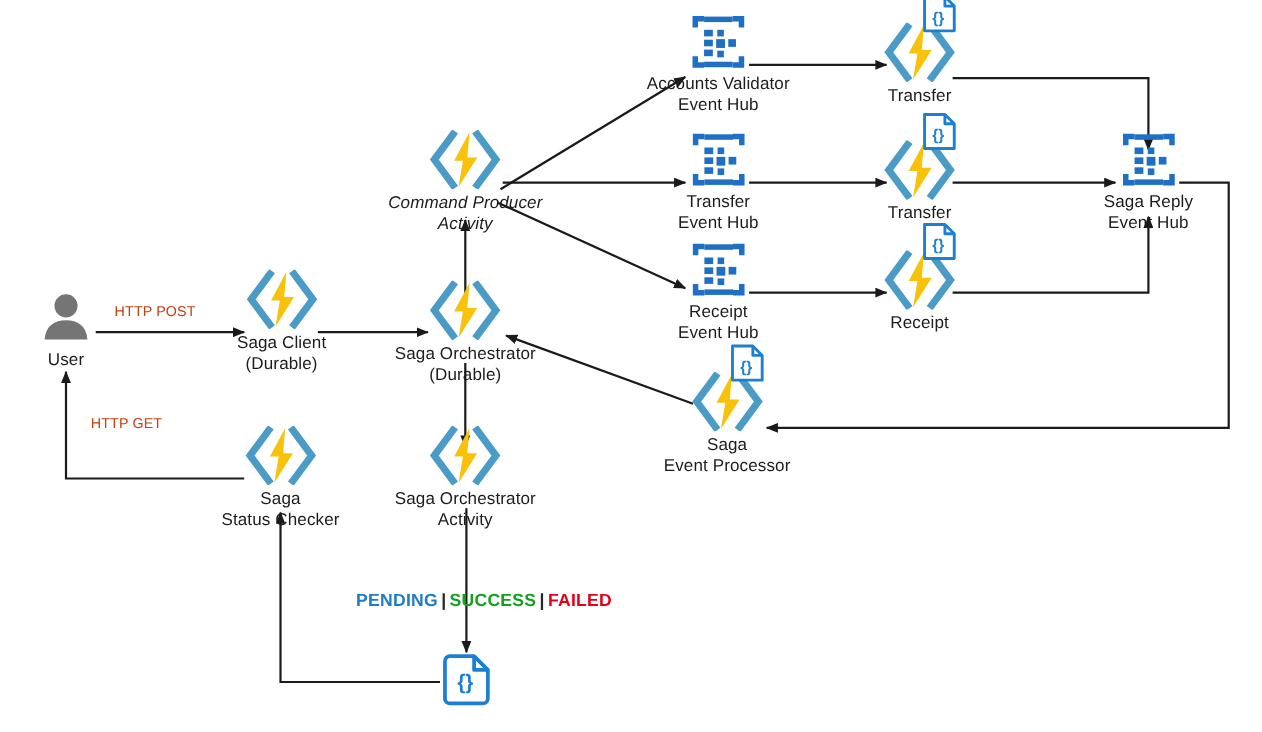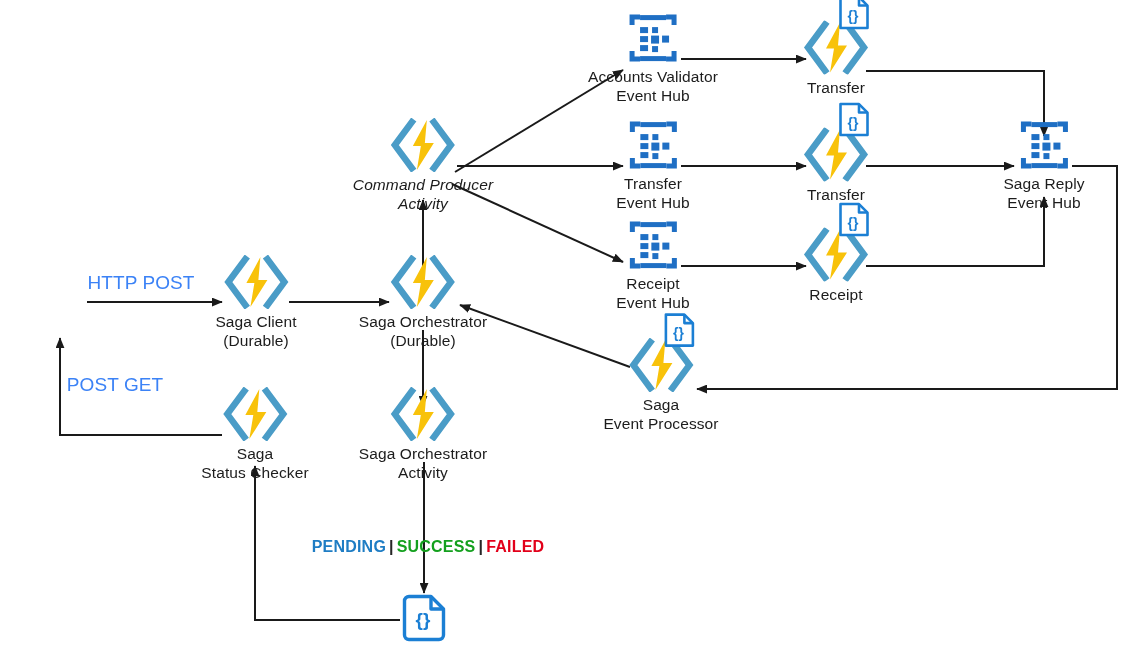--- a/index.html
+++ b/index.html
@@ -44,22 +44,22 @@
     text-align: center;
     font-size: 15.5px;
     line-height: 1.22;
     color: #1c1c1c;
     white-space: pre-line;
     letter-spacing: 0.1px;
   }
   .edge-label {
     position: absolute;
     transform: translate(-50%, -50%);
-    font-size: 19px;
-    color: #3b82f6;
+    font-size: 13px;
+    color: #c2410c;
     white-space: nowrap;
     letter-spacing: 0.1px;
   }
   .status-row {
     position: absolute;
     transform: translate(-50%, -50%);
     font-size: 16px;
     font-weight: bold;
     white-space: nowrap;
     letter-spacing: 0.2px;
@@ -115,22 +115,31 @@
       <path d="M423,330 L423,406"></path>
 
       <path d="M424,462 L424,593"></path>
 
       <path d="M400,620 L255,620 L255,466"></path>
 
       <path d="M222,435 L60,435 L60,338"></path>
     </g>
   </svg>
 
-
-  <div class="node" style="left:256px; top:303px;">
+  <div class="node" style="left:60px; top:300px;">
+    <span class="node-icon">
+      <svg width="52" height="52" viewBox="0 0 52 52" xmlns="http://www.w3.org/2000/svg">
+        <circle cx="26" cy="15.5" r="10.5" fill="#757575"></circle>
+        <path d="M6.5,46 C7.5,33.5 15.5,28.5 26,28.5 C36.5,28.5 44.5,33.5 45.5,46 Z" fill="#757575"></path>
+      </svg>
+    </span>
+    <span class="node-label">User</span>
+  </div>
+
+  <div class="node" style="left:256px; top:293px;">
     <span class="node-icon">
       <svg width="68" height="54" viewBox="0 0 68 54" xmlns="http://www.w3.org/2000/svg">
         <path d="M23,4 L6,27 L23,50" stroke="#4a9cc7" stroke-width="6.5" fill="none" stroke-linecap="square"></path>
         <path d="M45,4 L62,27 L45,50" stroke="#4a9cc7" stroke-width="6.5" fill="none" stroke-linecap="square"></path>
         <path d="M38,2 L24,28 L32,28 L28,52 L45,25 L36,25 Z" fill="#f8c20a"></path>
       </svg>
     </span>
     <span class="node-label">Saga Client
 (Durable)</span>
   </div>
@@ -349,19 +358,19 @@
       <svg width="46" height="50" viewBox="0 0 46 50" xmlns="http://www.w3.org/2000/svg">
         <path d="M3.5,8 A4.5,4.5 0 0 1 8,3.5 L30,3.5 L42.5,16 L42.5,42 A4.5,4.5 0 0 1 38,46.5 L8,46.5 A4.5,4.5 0 0 1 3.5,42 Z" fill="#ffffff" stroke="#1b7fd4" stroke-width="3.4" stroke-linejoin="round"></path>
         <path d="M30,3.5 L30,16 L42.5,16" fill="none" stroke="#1b7fd4" stroke-width="3.4" stroke-linejoin="round"></path>
         <text x="22" y="33" font-family="'Liberation Sans',sans-serif" font-size="19" font-weight="bold" fill="#1b7fd4" text-anchor="middle">{}</text>
       </svg>
     </span>
     <span class="node-label"></span>
   </div>
 
   <div class="edge-label" style="left:141px; top:283px;">HTTP POST</div>
-  <div class="edge-label" style="left:115px; top:385px;">POST GET</div>
-
-  <div class="status-row" style="left:428px; top:547px;">
+  <div class="edge-label" style="left:115px; top:385px;">HTTP GET</div>
+
+  <div class="status-row" style="left:440px; top:547px;">
     <span style="color:#1f7dc4">PENDING</span><span class="status-sep">|</span><span style="color:#14a01e">SUCCESS</span><span class="status-sep">|</span><span style="color:#e2001a">FAILED</span>
   </div>
 
 </div>
 
 </body></html>

